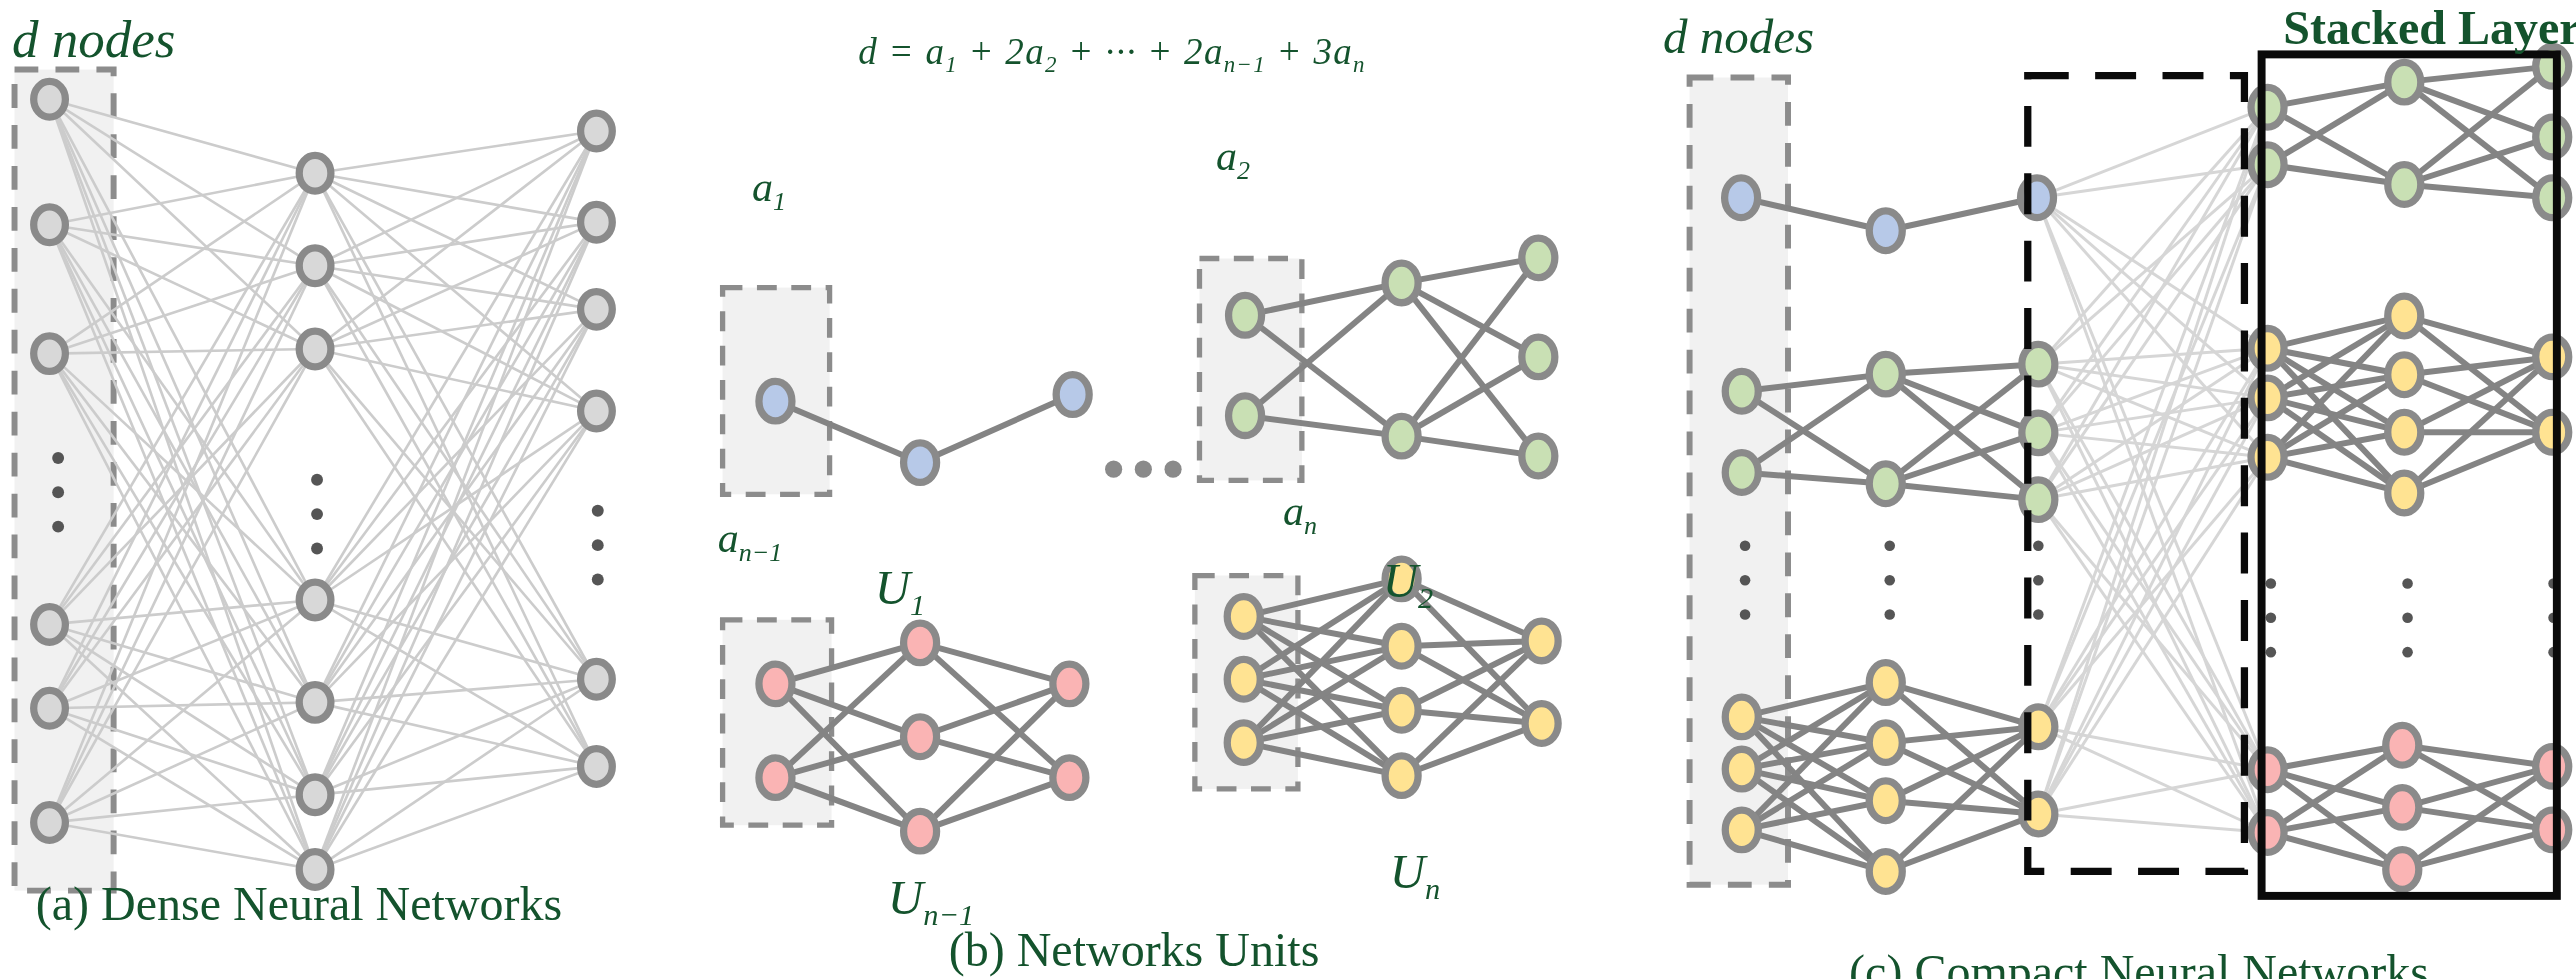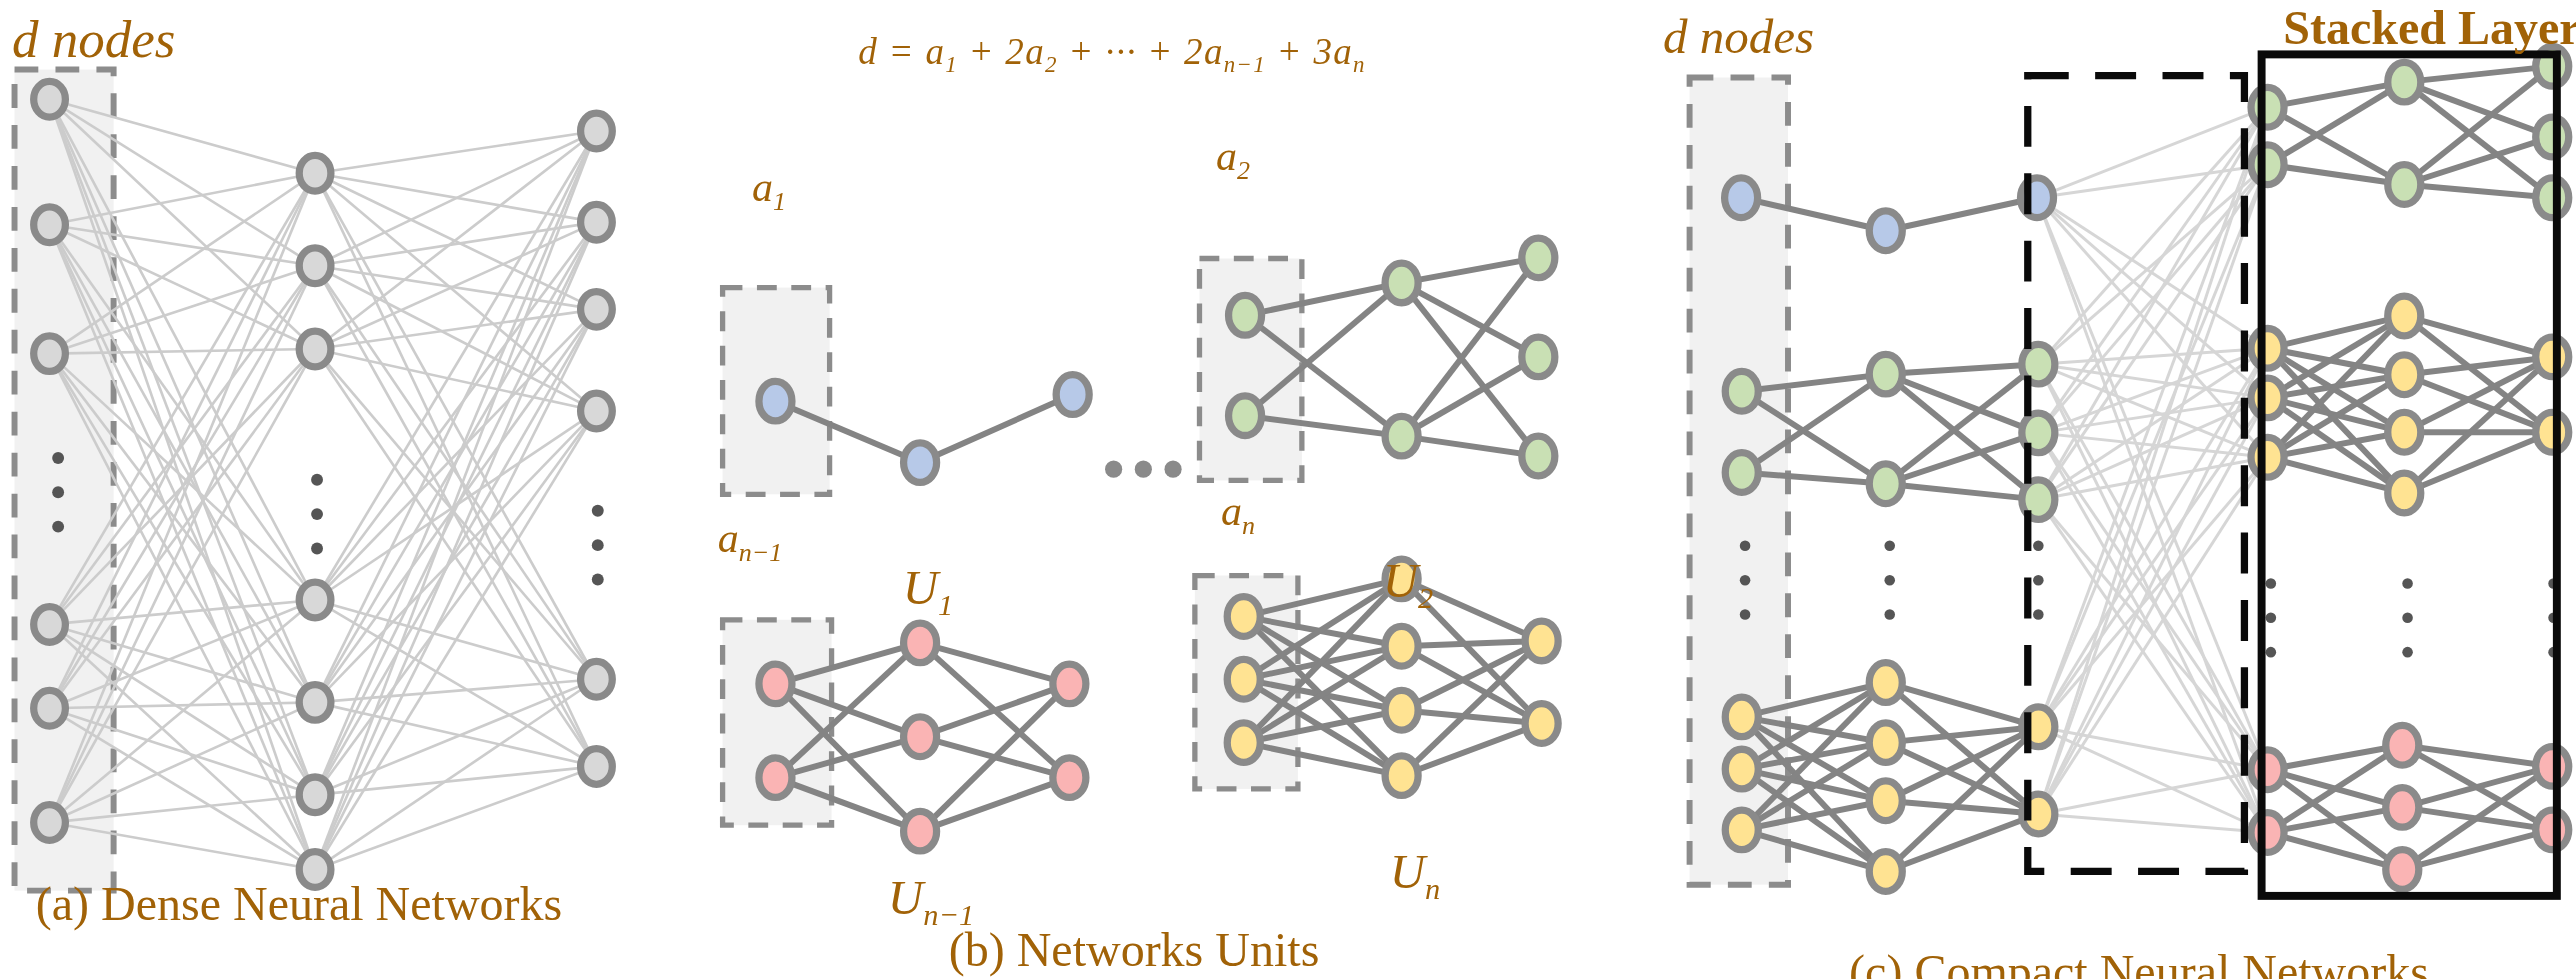--- a/index.html
+++ b/index.html
@@ -1,19 +1,19 @@
 <!DOCTYPE html>
 <html style="font-size:10.6px"><head>
 <meta charset="utf-8">
 <style>
   html,body{margin:0;padding:0;background:#ffffff;}
   .stage{position:relative;width:2576px;height:980px;background:#ffffff;overflow:hidden;
          font-family:"Liberation Serif", serif;}
   svg{position:absolute;left:0;top:0;}
-  .lbl{position:absolute;white-space:nowrap;color:#a16207;line-height:1;}
+  .lbl{position:absolute;white-space:nowrap;color:#14532d;line-height:1;}
   .mathlab{font-style:italic;font-family:"Liberation Serif",serif;}
   .mathlab sub, .formula sub{font-size:62%;font-style:italic;}
   .caption{font-size:48px;transform:translateX(-50%);}
   .formula{font-size:37px;font-style:italic;transform:translateX(-50%);letter-spacing:1.3px;}
   .dlabel{font-size:53px;font-style:italic;}
   .boxlabel{font-size:42px;transform:translateX(-50%);}
   .unitlabel{font-size:49px;transform:translateX(-50%);}
   .layerlabel{font-size:48px;font-weight:bold;transform:translateX(-50%);}
 </style>
 </head>
@@ -417,26 +417,26 @@
         <rect x="3070" y="114" width="328" height="1205" fill="none" stroke="#0a0a0a" stroke-width="11" stroke-dasharray="62 40"></rect>
         <rect x="3424" y="82" width="447" height="1274" fill="none" stroke="#0a0a0a" stroke-width="12" stroke-dasharray="none"></rect>
       </g>
     </svg>
 
   <div class="lbl dlabel" style="left:12px;top:13.2px;">d nodes</div>
   <div class="lbl caption" style="left:299px;top:880px;">(a) Dense Neural Networks</div>
 
   <div class="lbl formula" style="left:1112px;top:33px;">d = a<sub>1</sub> + 2a<sub>2</sub> + ··· + 2a<sub>n−1</sub> + 3a<sub>n</sub></div>
   <div class="lbl mathlab boxlabel" style="left:769px;top:166px;">a<sub>1</sub></div>
-  <div class="lbl mathlab unitlabel" style="left:928px;top:563px;">U<sub>1</sub></div>
+  <div class="lbl mathlab unitlabel" style="left:900px;top:563px;">U<sub>1</sub></div>
   <div class="lbl mathlab boxlabel" style="left:1233px;top:135px;">a<sub>2</sub></div>
   <div class="lbl mathlab unitlabel" style="left:1408px;top:556px;">U<sub>2</sub></div>
   <div class="lbl mathlab boxlabel" style="left:750px;top:517px;">a<sub>n−1</sub></div>
   <div class="lbl mathlab unitlabel" style="left:931px;top:873px;">U<sub>n−1</sub></div>
-  <div class="lbl mathlab boxlabel" style="left:1238px;top:490px;">a<sub>n</sub></div>
+  <div class="lbl mathlab boxlabel" style="left:1300px;top:490px;">a<sub>n</sub></div>
   <div class="lbl mathlab unitlabel" style="left:1415px;top:847px;">U<sub>n</sub></div>
   <div class="lbl caption" style="left:1134px;top:926px;">(b) Networks Units</div>
 
   <div class="lbl dlabel" style="left:1663px;top:12px;font-size:49px;">d nodes</div>
   <div class="lbl layerlabel" style="left:2432px;top:4px;">Stacked Layer</div>
   <div class="lbl caption" style="left:2139px;top:926px;margin-top:22px;">(c) Compact Neural Networks</div>
 
 </div>
 
 

